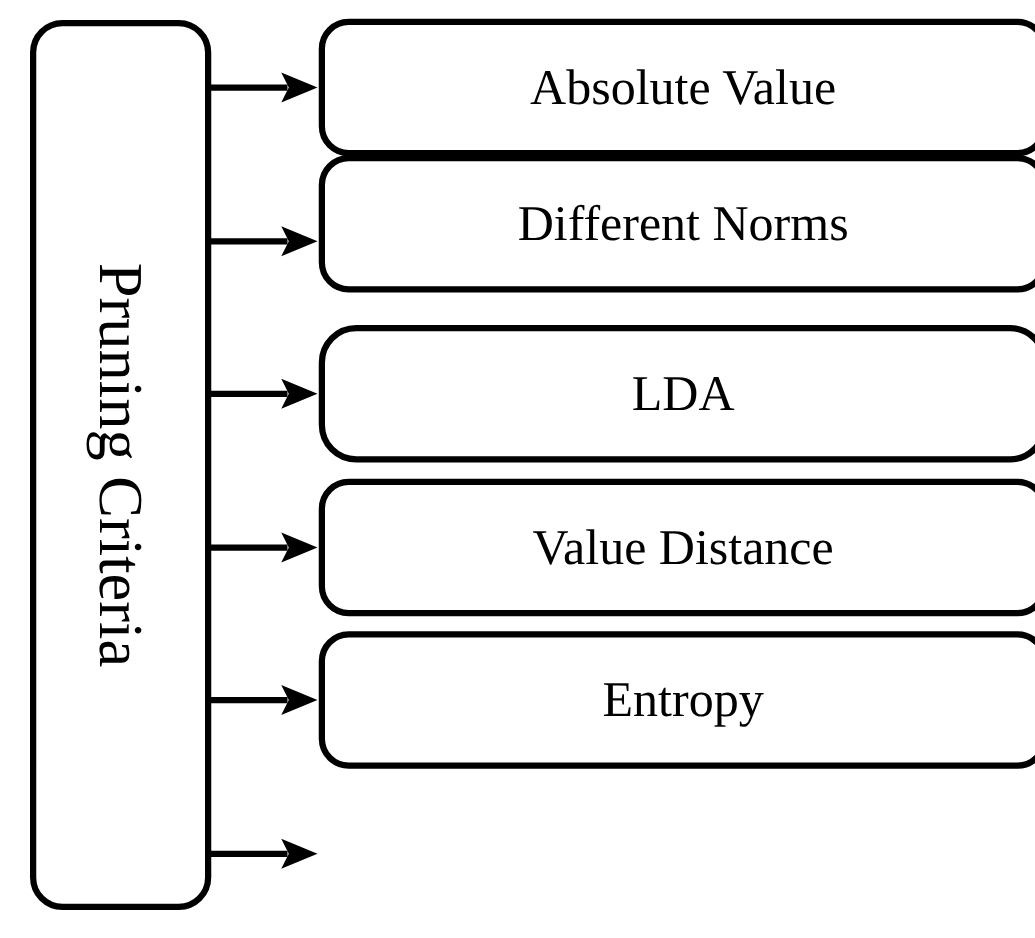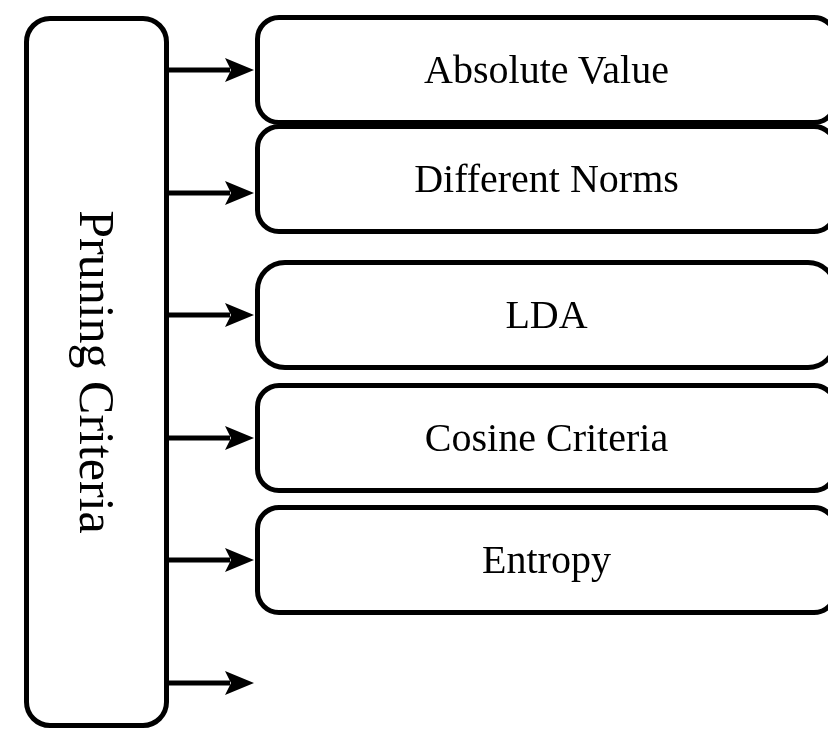--- a/index.html
+++ b/index.html
@@ -113,19 +113,19 @@
   <div class="item-box b0">
     <span class="item-label">Absolute Value</span>
   </div>
   <div class="item-box b1">
     <span class="item-label">Different Norms</span>
   </div>
   <div class="item-box b2">
     <span class="item-label">LDA</span>
   </div>
   <div class="item-box b3">
-    <span class="item-label">Cosine Criteria</span>
+    <span class="item-label">Value Distance</span>
   </div>
   <div class="item-box b4">
     <span class="item-label">Entropy</span>
   </div>
 
 </div>
 
 </body></html>

